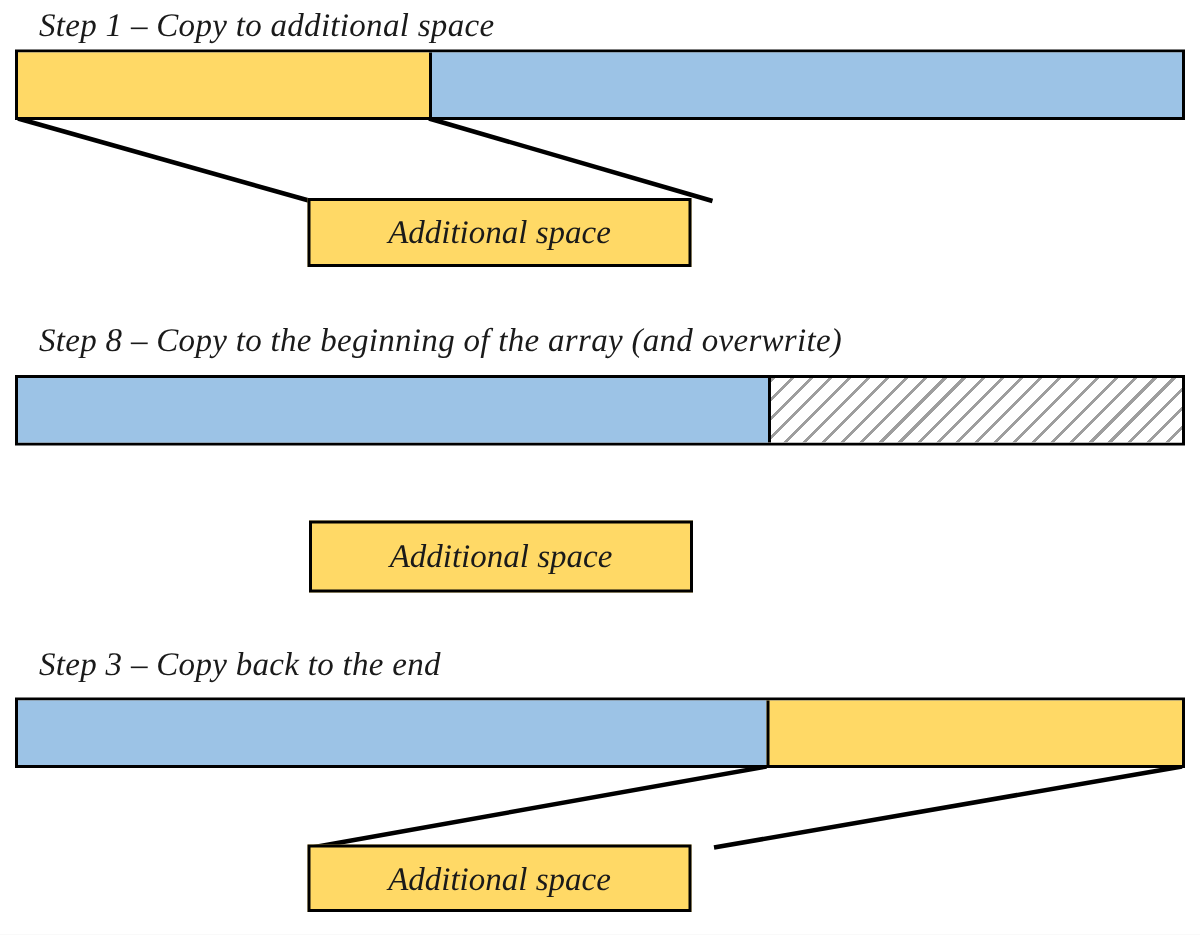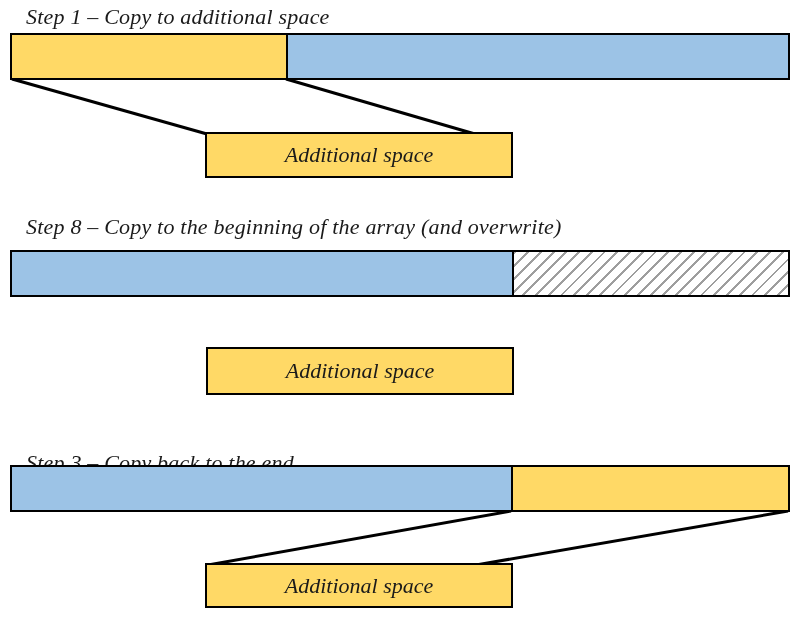--- a/index.html
+++ b/index.html
@@ -11,38 +11,38 @@
   .canvas{
     position:relative; width:800px; height:623px;
     background:var(--background); overflow:hidden;padding-left:39px;
   }
   .connectors{position:absolute; left:0; top:0; width:800px; height:623px; pointer-events:none;}
   .conn{stroke:var(--outline); stroke-width:3; stroke-linecap:butt;}
   .title{
     position:absolute; left:26px; font-style:italic; font-size:22px;
     letter-spacing:.2px; color:var(--text_dark); white-space:nowrap;
   }
-  .t1{top:4px;} .t2{top:214px;} .t3{top:430px;margin-top:20px;}
+  .t1{top:4px;} .t2{top:214px;} .t3{top:430px;}
   .bar{
     position:absolute; left:10px; width:780px; height:47px;
     border:2px solid var(--outline); display:flex; background:var(--background);
   }
   .bar1{top:33px;} .bar2{top:250px;} .bar3{top:465px;}
   .seg{height:100%;}
   .seg + .seg{border-left:2px solid var(--outline);}
   .fill-yellow{background:var(--yellow);}
   .fill-blue{background:var(--blue);}
   .fill-hatch{
     background-color:var(--background);
     background-image:repeating-linear-gradient(135deg,
       var(--hatch) 0px, var(--hatch) 2px, transparent 2px, transparent 9px);
   }
   .w-274{width:274px;} .w-500{width:500px;} .w-499{width:499px;} .grow{flex:1;}
   .aux{
-    position:absolute; width:308px; height:47px;
+    position:absolute; width:256px; height:47px;
     background:var(--yellow); border:2px solid var(--outline);
     display:flex; align-items:center; justify-content:center;
   }
   .aux span{font-style:italic; font-size:22px; color:var(--text_dark); white-space:nowrap;}
   .box1{left:205px; top:132px; height:46px;}
   .box2{left:206px; top:347px; height:48px;}
   .box3{left:205px; top:563px; height:45px;}
 </style>
 </head>
 <body>

